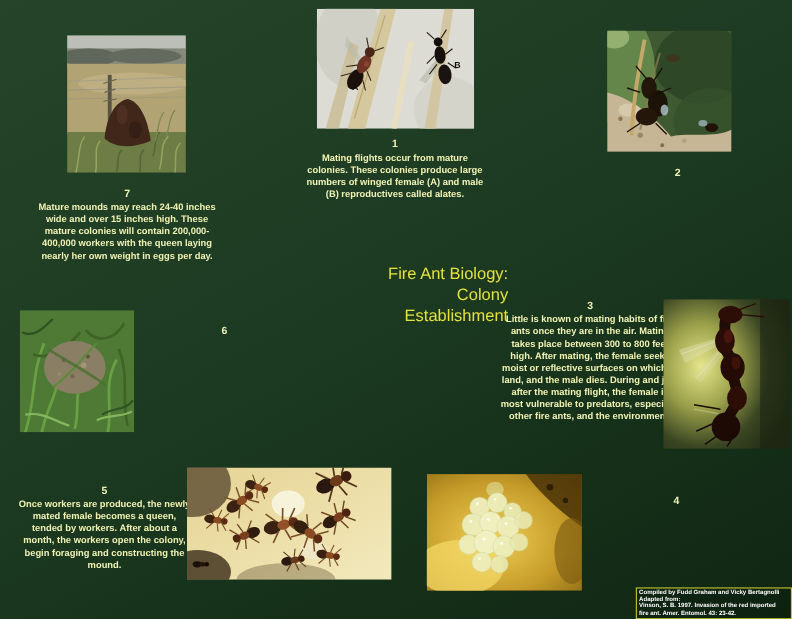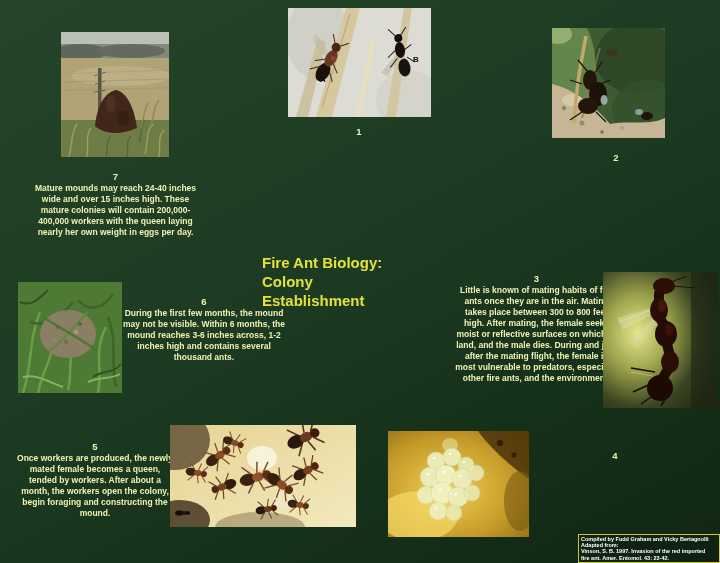--- a/index.html
+++ b/index.html
@@ -7,22 +7,22 @@
     position:relative;width:720px;height:563px;overflow:hidden;
     font-family:"Liberation Sans",sans-serif;
     background:linear-gradient(152deg,#254429 0%,#1d3b22 45%,#142e18 80%,#112613 100%);
   }
   .photo{position:absolute;}
   .photo svg{display:block;width:100%;height:100%;}
   .step{position:absolute;text-align:center;color:#f0f2b4;font-weight:bold;
         font-size:8.5px;line-height:11px;}
   .step-number{font-size:9.5px;line-height:12px;}
   .title{
-    position:absolute;left:262px;top:253px;width:200px;text-align:left;
-    color:#e3e13c;font-weight:bold;font-size:15px;line-height:19px;white-space:pre-line;
+    position:absolute;left:262px;top:240px;width:200px;text-align:right;
+    color:#e3e13c;font-weight:normal;font-size:15px;line-height:19px;white-space:pre-line;
   }
   .credits{
     position:absolute;left:578px;top:534px;width:136px;
     border:1px solid #c8c832;background:rgba(10,26,12,.35);
     color:#ffffff;font-weight:bold;font-size:5.5px;line-height:6.2px;padding:1px 2px;
   }
   .step-1{left:275px;top:126px;width:168px;}
   .step-2{left:528px;top:152px;width:176px;}
   .step-3{left:455px;top:273px;width:163px;}
   .step-4{left:524px;top:450px;width:182px;}
@@ -99,20 +99,21 @@
         <circle cx="0" cy="-12" r="4" fill="#120d0a"></circle>
         <path d="M-3,-15 L-9,-22 M3,-15 L9,-22 M-5,0 L-13,6 M5,0 L12,-4 M-4,8 L-12,16 M6,8 L13,14" stroke="#20180f" stroke-width="1" fill="none"></path>
       </g>
       <text x="32" y="74" font-family="Liberation Sans, sans-serif" font-size="8" font-weight="bold" fill="#101008">A</text>
       <text x="125" y="54" font-family="Liberation Sans, sans-serif" font-size="8" font-weight="bold" fill="#101008">B</text>
     </svg>
   </div>
 
   <div class="step step-1">
     <div class="step-number">1</div>
+    <div class="step-text">Mating flights occur from mature colonies.  These colonies produce large numbers of winged female (A) and male (B) reproductives called alates.</div>
   </div>
 
   <div class="photo photo-flight">
     <svg viewBox="0 0 113 110">
       <rect width="113" height="110" fill="#3f5a33"></rect>
       <ellipse cx="18" cy="42" rx="26" ry="55" fill="#6f9150" opacity="0.8"></ellipse>
       <ellipse cx="85" cy="30" rx="42" ry="36" fill="#2c4626" opacity="0.9"></ellipse>
       <ellipse cx="96" cy="82" rx="36" ry="30" fill="#35502c" opacity="0.8"></ellipse>
       <ellipse cx="6" cy="6" rx="14" ry="10" fill="#a8c080" opacity="0.7"></ellipse>
       <ellipse cx="60" cy="25" rx="6" ry="3.5" fill="#4a2a16" opacity="0.6"></ellipse>
@@ -197,21 +198,20 @@
         <circle cx="36" cy="58" r="1.5" fill="#9a8e70"></circle>
       </g>
       <path d="M30,70 C45,60 55,45 70,30" stroke="#5c8a3a" stroke-width="2" fill="none"></path>
       <path d="M25,35 C40,45 60,55 78,68" stroke="#4a7030" stroke-width="2.5" fill="none" opacity="0.8"></path>
       <path d="M2,20 C12,25 20,18 30,8 M75,95 C85,88 95,92 103,82" stroke="#2f5120" stroke-width="2" fill="none"></path>
     </svg>
   </div>
 
   <div class="step step-6">
     <div class="step-number">6</div>
-    <div class="step-text">During the first few months, the mound may not be visible. Within 6 months, the mound reaches 3-6 inches across, 1-2 inches high and contains several thousand ants.</div>
   </div>
 
   <div class="step step-5">
     <div class="step-number">5</div>
     <div class="step-text">Once workers are produced, the newly mated female becomes a queen, tended by workers.  After about a month, the workers open the colony, begin foraging and constructing the mound.</div>
   </div>
 
   <div class="photo photo-queen">
     <svg viewBox="0 0 186 102">
       <defs>

